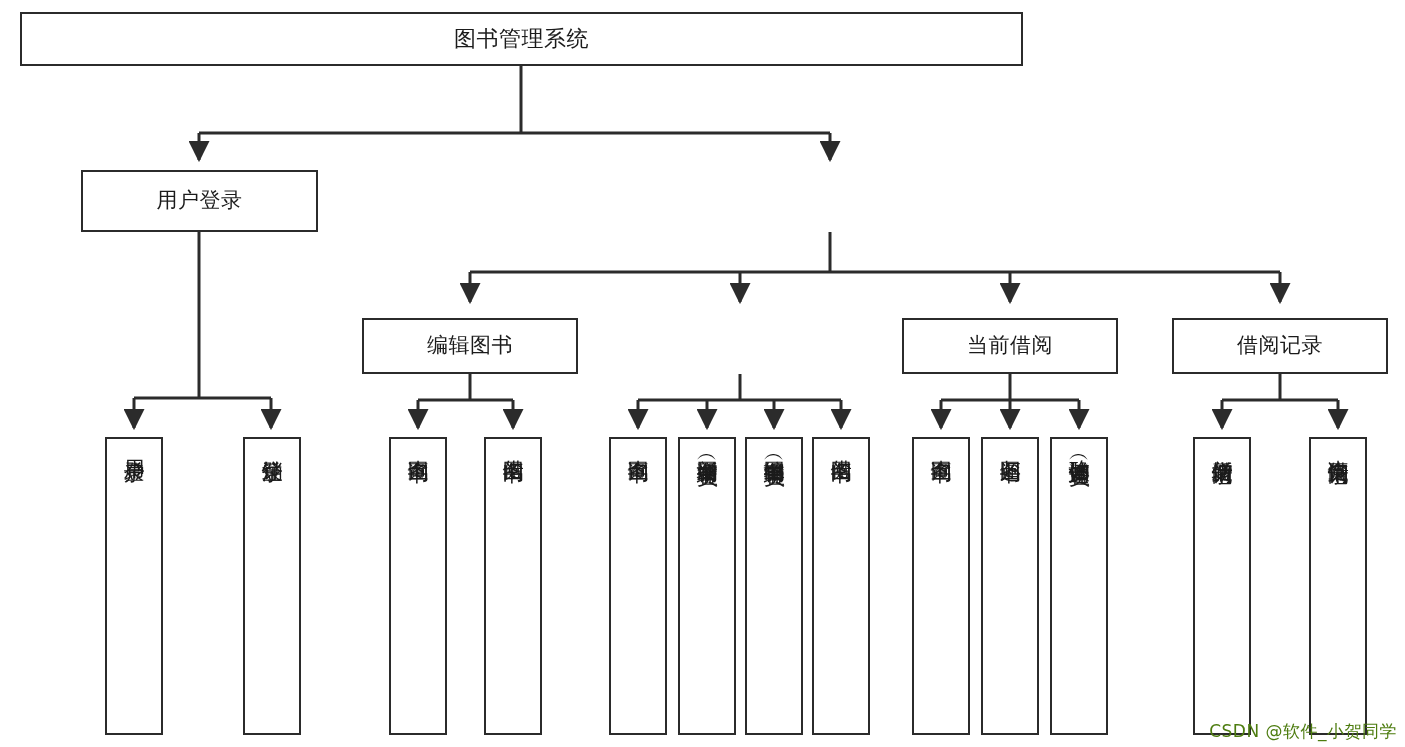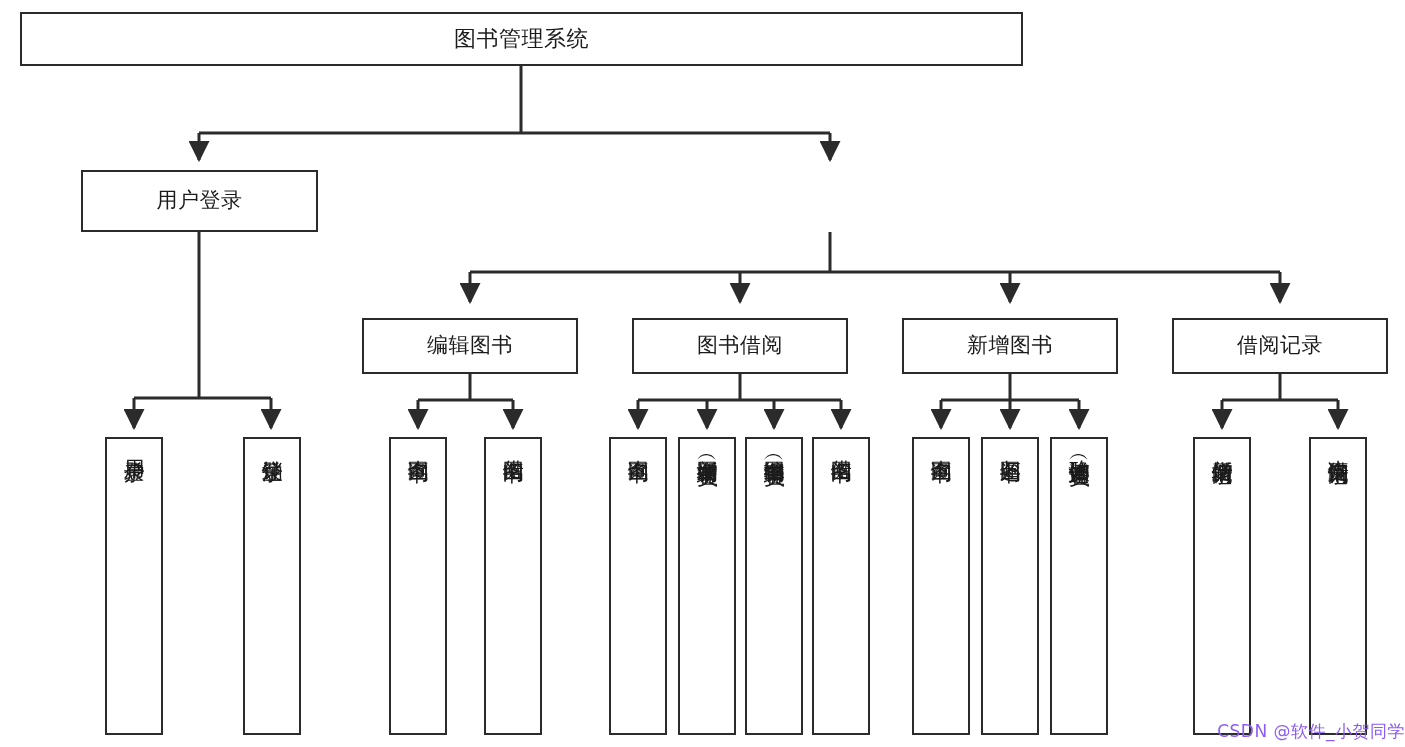--- a/index.html
+++ b/index.html
@@ -63,24 +63,24 @@
     line-height: 1.06;
     letter-spacing: 1px;
     white-space: nowrap;
     max-height: 290px;
   }
   .node.vert.tall .node-label {
     max-height: 292px;
   }
   #watermark {
     position: absolute;
-    right: 0;
+    right: 8px;
     bottom: 4px;
     font-size: 17px;
-    color: #8b5cf6;
+    color: #4d7c0f;
     letter-spacing: 0.5px;
     user-select: none;
     white-space: nowrap;
   }
 </style>
 </head>
 <body>
 
 <div id="diagram-root">
 
@@ -141,26 +141,23 @@
 
   <div class="node horiz" style="left:81px; top:170px; width:237px; height:62px;">
     <span class="node-label">用户登录</span>
   </div>
 
 
   <div class="node horiz" style="left:362px; top:318px; width:216px; height:56px;">
     <span class="node-label">编辑图书</span>
   </div>
 
-  <div class="node horiz" style="left:632px; top:318px; width:216px; height:56px;">
-    <span class="node-label">图书借阅</span>
-  </div>
 
   <div class="node horiz" style="left:902px; top:318px; width:216px; height:56px;">
-    <span class="node-label">新增图书</span>
+    <span class="node-label">当前借阅</span>
   </div>
 
   <div class="node horiz" style="left:1172px; top:318px; width:216px; height:56px;">
     <span class="node-label">借阅记录</span>
   </div>
 
   <div class="node vert" style="left:105px; top:437px; width:58px; height:298px;">
     <span class="node-label">用户登录</span>
   </div>
 

